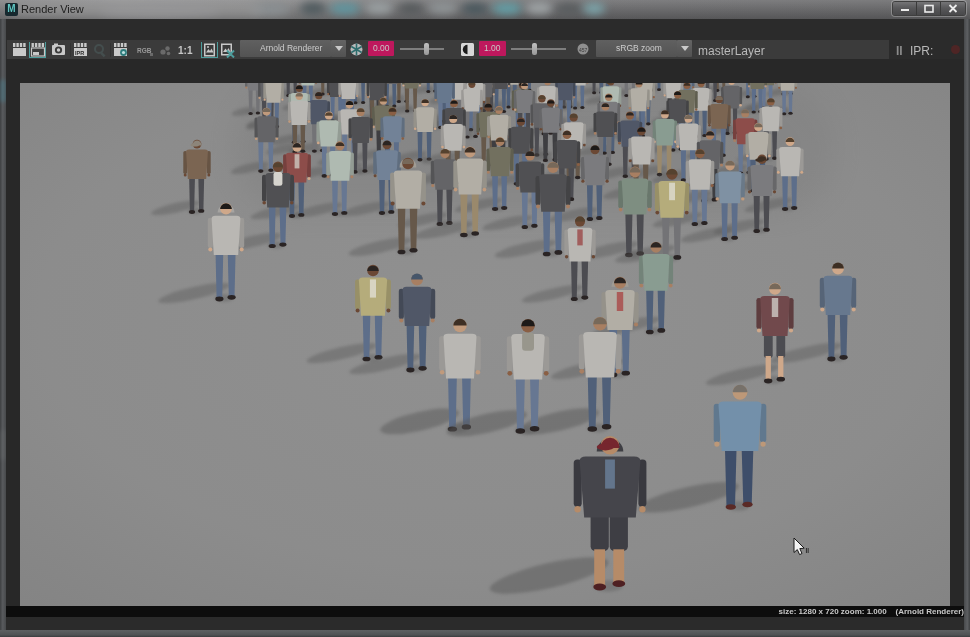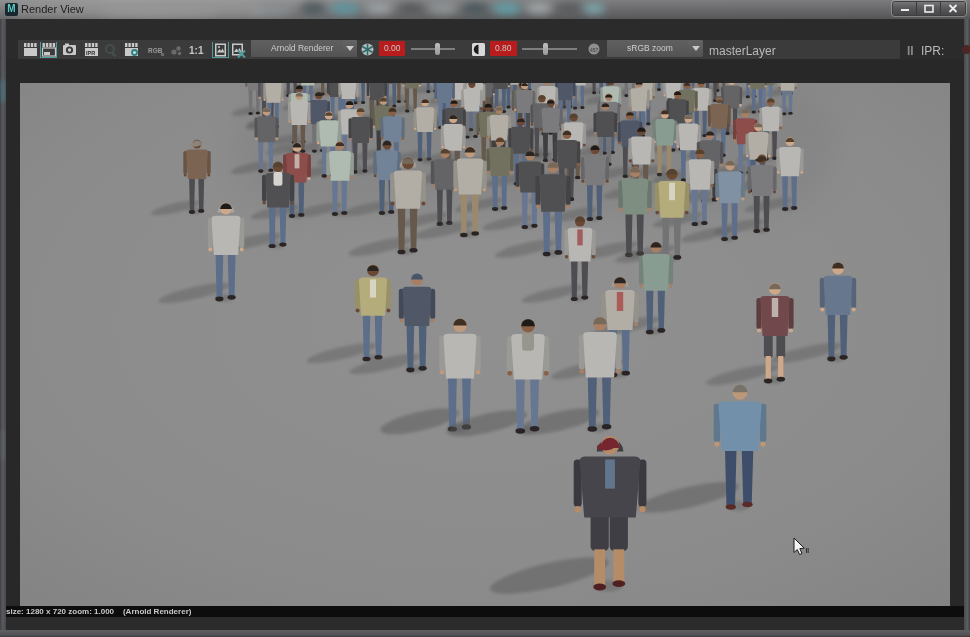--- a/index.html
+++ b/index.html
@@ -17,28 +17,28 @@
  border:1px solid #3f3f3f;border-radius:3px;overflow:hidden;
  box-shadow:0 0 0 1px rgba(255,255,255,.25)}
 .wbtn{width:24px;height:13px;background:linear-gradient(180deg,#757577,#59595b 45%,#48484a);
  border-right:1px solid #3a3a3a;color:#e8e8e8;font-size:9px;text-align:center;
  line-height:13px;font-weight:bold}
 .wbtn:last-child{border-right:none}
 #client{position:absolute;left:6px;top:19px;width:958px;height:611px;background:#2b2b2b}
 #menubar{position:absolute;left:0;top:0;width:958px;height:20px;background:#434343;
  border-bottom:1px solid #393939;color:#d8d8d8;font-size:9px}
 #menubar span{position:absolute;top:5px;letter-spacing:0.1px}
-#toolbar{position:absolute;left:12px;top:21px;width:882px;height:19px;background:#3b3b3b}
+#toolbar{position:absolute;left:1px;top:21px;width:882px;height:19px;background:#3b3b3b}
 #viewarea{position:absolute;left:0;top:40px;width:958px;height:547px;background:#282828}
 #stat1{position:absolute;left:0;top:587px;width:958px;height:11px;background:#0d0d0d;
- color:#c9c9c9;font-size:8px;font-weight:bold;text-align:left;line-height:11px}
+ color:#c9c9c9;font-size:8px;font-weight:bold;text-align:right;line-height:11px}
 #stat2{position:absolute;left:0;top:598px;width:958px;height:13px;background:#252525;
  color:#d2d2d2;font-size:8px;font-weight:bold;text-align:center;line-height:13px}
 .ticon{position:absolute;top:2px}
-.fld{position:absolute;top:1px;height:15px;background:#b91c1c;color:#c6c6c6;
+.fld{position:absolute;top:1px;height:15px;background:#be185d;color:#c6c6c6;
  font-size:8.5px;line-height:15px;padding-left:5px;border-radius:1px}
 .ddl{position:absolute;top:0;height:17px;background:linear-gradient(180deg,#606060,#535353);
  color:#cecece;font-size:8.5px;line-height:17px;padding-left:20px;border-radius:1px}
 .dda{position:absolute;top:0;width:15px;height:17px;background:linear-gradient(180deg,#646464,#525252);
  border-radius:1px}
 .dda:after{content:"";position:absolute;left:3.5px;top:6px;border-left:4px solid transparent;
  border-right:4px solid transparent;border-top:5px solid #c9c9c9}
 .lab{position:absolute;top:4px;font-size:12px;color:#b9b9b9}
 .slide{position:absolute;top:8px;height:2px;background:#7e7e7e}
 .knob{position:absolute;top:-5px;width:5px;height:12px;background:linear-gradient(180deg,#c0c0c0,#989898);border-radius:2px}
@@ -181,21 +181,21 @@
     </g>
   </svg>
   <div class="fld" style="left:361px;width:26px">0.00</div>
   <div class="slide" style="left:393px;width:44px">
           <div class="knob" style="left:24px"></div>
         </div>
   <svg class="ticon" style="left:454px;top:2.5px" width="13" height="13" xmlns="http://www.w3.org/2000/svg">
     <rect x="0" y="0" width="13" height="13" rx="1.5" fill="#d8d8d8"></rect>
     <path d="M6.5 1.8 a4.7 4.7 0 0 0 0 9.4 Z" fill="#1c1c1c"></path>
   </svg>
-  <div class="fld" style="left:472px;width:27px">0.80</div>
+  <div class="fld" style="left:472px;width:27px">1.00</div>
   <div class="slide" style="left:504px;width:55px">
           <div class="knob" style="left:21px"></div>
         </div>
   <svg class="ticon" style="left:570px;top:3px" width="12" height="12" xmlns="http://www.w3.org/2000/svg">
     <circle cx="6" cy="6" r="5.5" fill="#8f8f8f"></circle>
           <text x="2" y="8.5" font-size="5" fill="#3a3a3a" font-family="Liberation Sans">457</text>
   </svg>
   <div class="ddl" style="left:589px;width:81px">sRGB zoom</div>
   <div class="dda" style="left:670px"></div>
   <div class="lab" style="left:691px">masterLayer</div>

